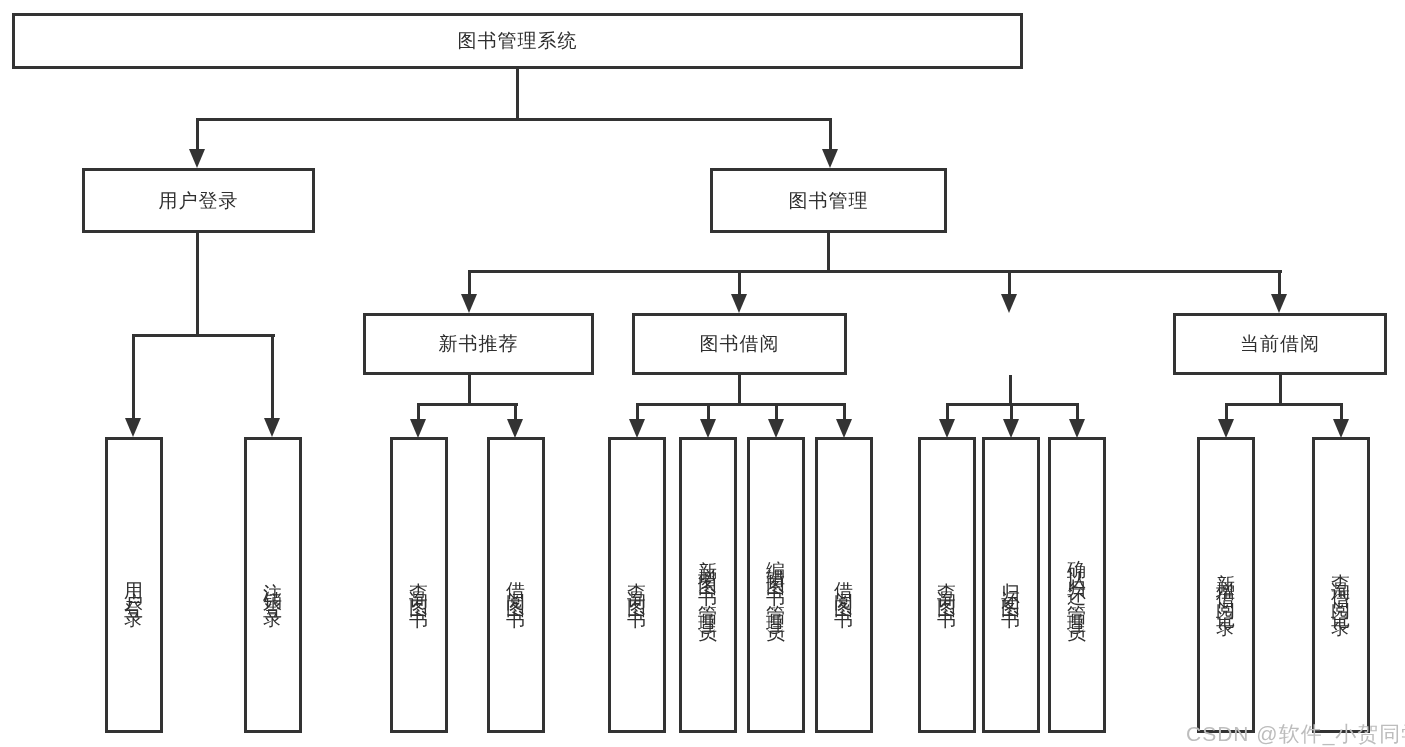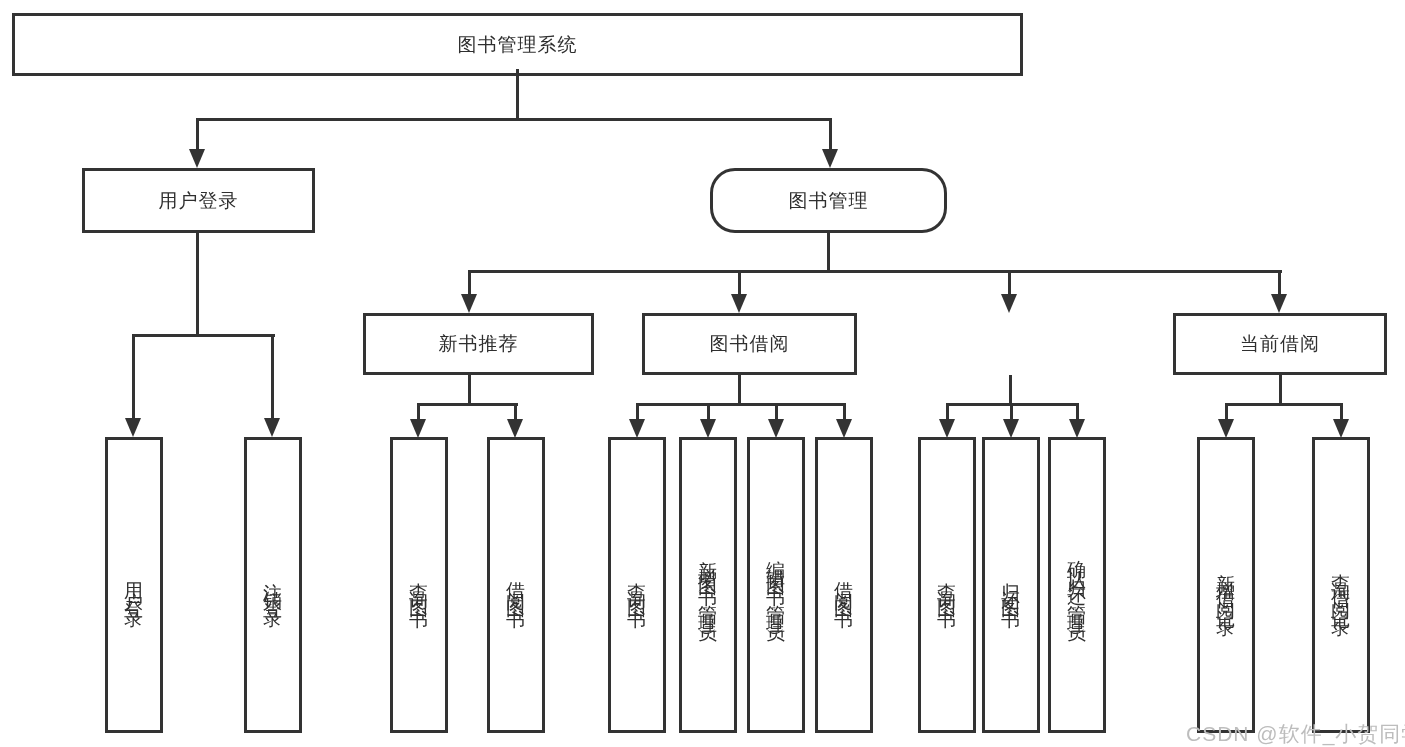--- a/index.html
+++ b/index.html
@@ -27,35 +27,35 @@
   .watermark {
     position:absolute; color:#bdbdbd; font-size:21px; letter-spacing:1px;
     white-space:nowrap;
   }
 </style>
 </head>
 <body>
 
 <div id="canvas">
 
-  <div class="box" style="left:12px; top:13px; width:1011px; height:63px;">
+  <div class="box" style="left:12px; top:13px; width:1011px; height:56px;">
     <span>图书管理系统</span>
   </div>
 
   <div class="line-v" style="left:516px; top:69px;  height:51px;"></div>
   <div class="line-h" style="left:196px; top:118px; width:636px;"></div>
   <div class="line-v" style="left:196px; top:121px; height:31px;"></div>
   <div class="arrow" style="left:189px; top:149px;"></div>
   <div class="line-v" style="left:829px; top:121px; height:31px;"></div>
   <div class="arrow" style="left:822px; top:149px;"></div>
 
   <div class="box" style="left:82px; top:168px; width:233px; height:65px;">
     <span>用户登录</span>
   </div>
-  <div class="box" style="left:710px; top:168px; width:237px; height:65px;border-radius:25px;">
+  <div class="box" style="left:710px; top:168px; width:237px; height:65px;">
     <span>图书管理</span>
   </div>
 
   <div class="line-v" style="left:196px; top:233px; height:103px;"></div>
   <div class="line-h" style="left:132px; top:334px; width:143px;"></div>
   <div class="line-v" style="left:132px; top:337px; height:83px;"></div>
   <div class="arrow" style="left:125px; top:418px;"></div>
   <div class="line-v" style="left:271px; top:337px; height:83px;"></div>
   <div class="arrow" style="left:264px; top:418px;"></div>
 
@@ -66,21 +66,21 @@
   <div class="line-v" style="left:738px;  top:273px; height:23px;"></div>
   <div class="arrow" style="left:731px;  top:294px;"></div>
   <div class="line-v" style="left:1008px; top:273px; height:23px;"></div>
   <div class="arrow" style="left:1001px; top:294px;"></div>
   <div class="line-v" style="left:1278px; top:273px; height:23px;"></div>
   <div class="arrow" style="left:1271px; top:294px;"></div>
 
   <div class="box" style="left:363px; top:313px; width:231px; height:62px;">
     <span>新书推荐</span>
   </div>
-  <div class="box" style="left:632px; top:313px; width:215px; height:62px;margin-left:10px;">
+  <div class="box" style="left:632px; top:313px; width:215px; height:62px;">
     <span>图书借阅</span>
   </div>
   <div class="box" style="left:1173px; top:313px; width:214px; height:62px;">
     <span>当前借阅</span>
   </div>
 
   <div class="line-v" style="left:468px; top:375px; height:30px;"></div>
   <div class="line-h" style="left:417px; top:403px; width:101px;"></div>
   <div class="line-v" style="left:417px; top:406px; height:15px;"></div>
   <div class="arrow" style="left:410px; top:419px;"></div>

